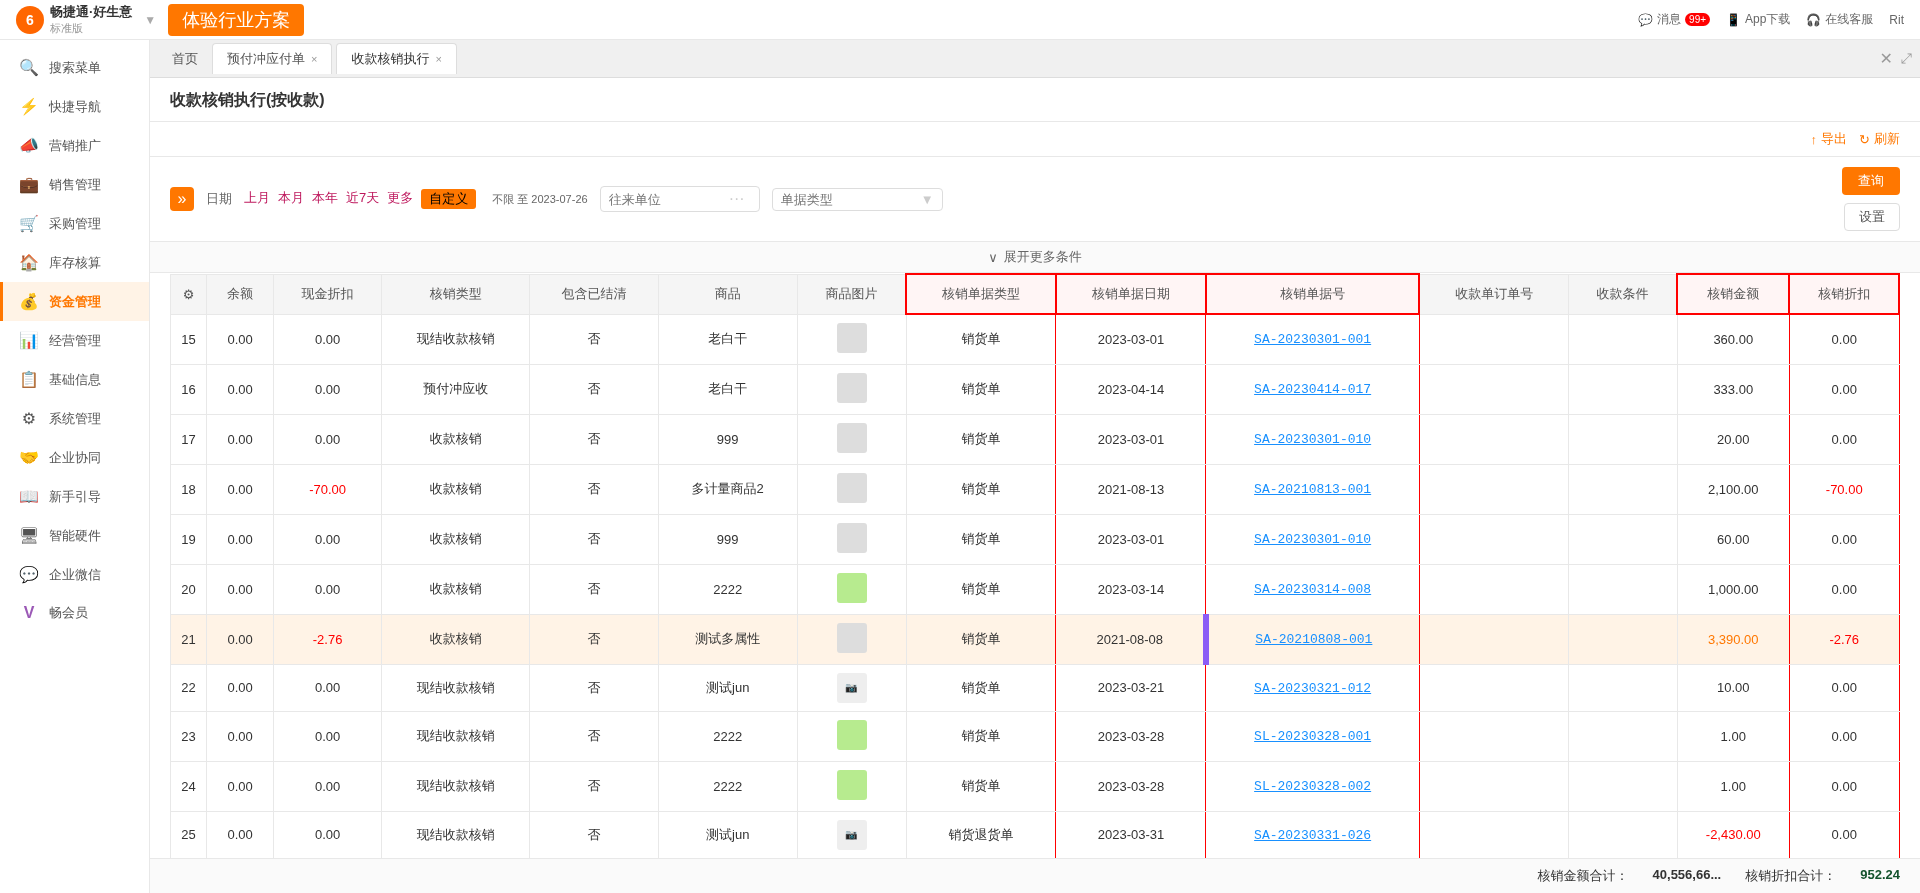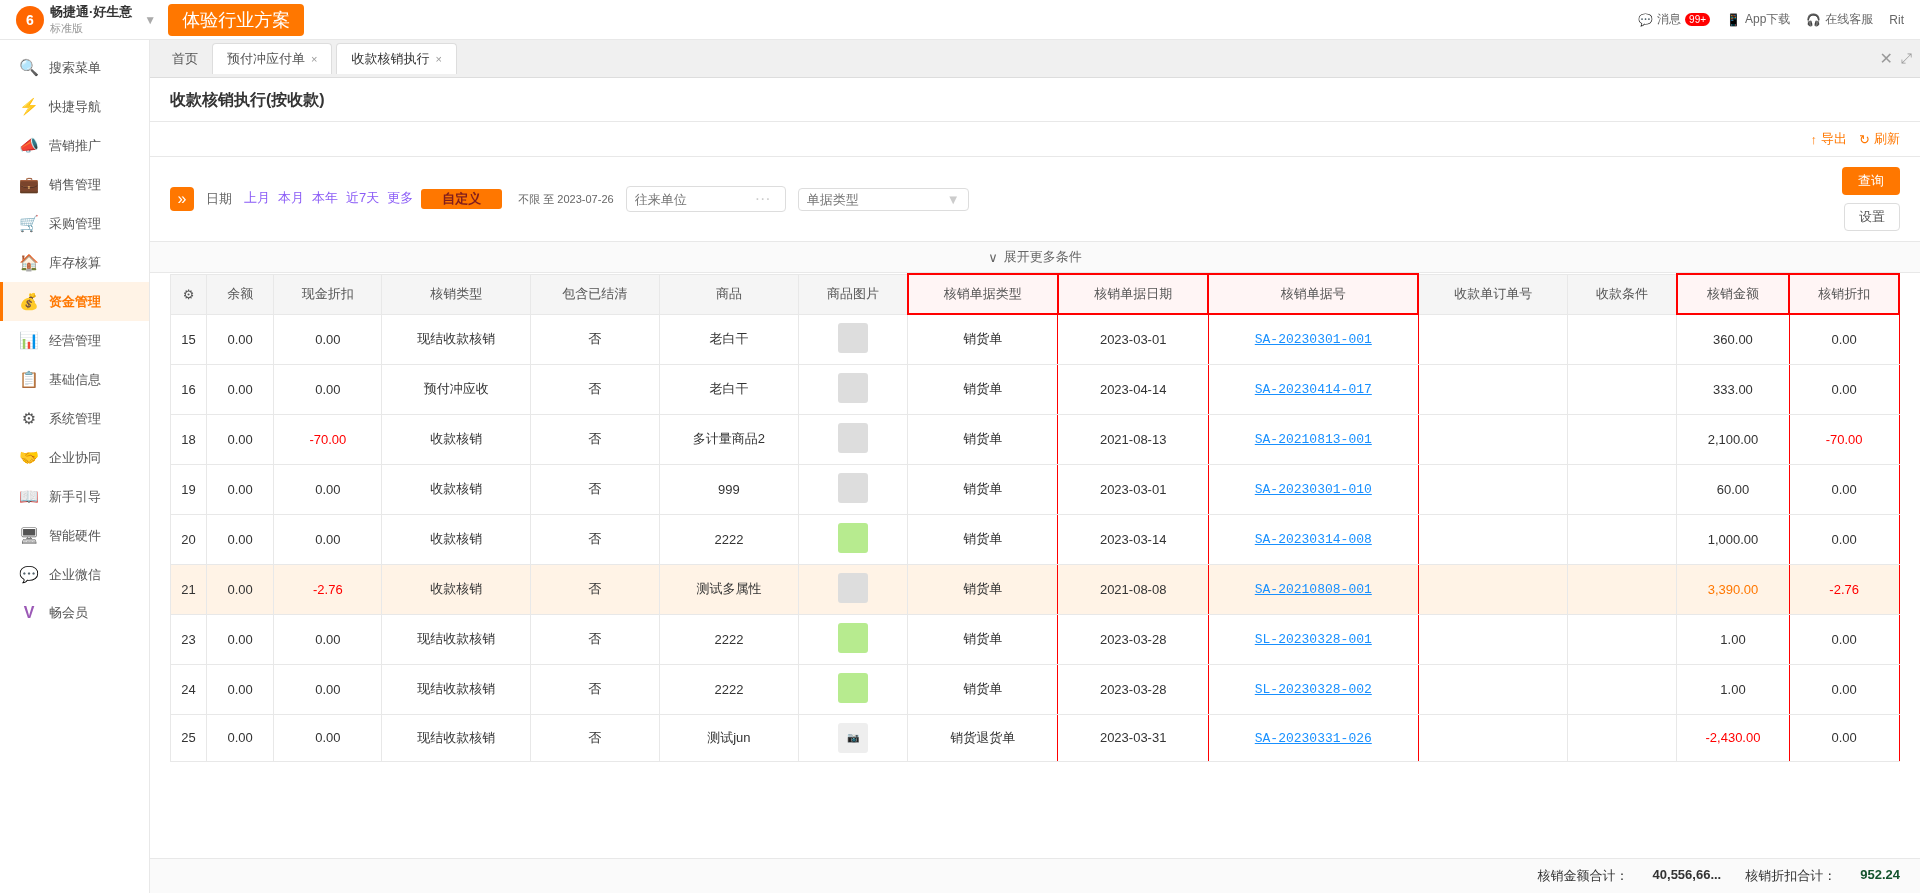--- a/index.html
+++ b/index.html
@@ -99,22 +99,22 @@
       flex-wrap: wrap;
       border-bottom: 1px solid #e8e8e8;
     }
     .filter-arrow-btn {
       width: 24px; height: 24px; background: #ff7700; color: #fff;
       border: none; border-radius: 4px; cursor: pointer; font-size: 16px;
       display: flex; align-items: center; justify-content: center;
     }
     .filter-label { color: #666; }
     .date-links { display: flex; gap: 8px; }
-    .date-link { color: #8b5cf6; cursor: pointer; font-size: 13px; }
-    .date-link.custom { color: #7f1d1d; background: #ff7700; border-radius: 3px; padding: 1px 21px; font-weight: bold; }
+    .date-link { color: #be185d; cursor: pointer; font-size: 13px; }
+    .date-link.custom { color: #000000; background: #ff7700; border-radius: 3px; padding: 1px 8px; }
     .filter-input-wrap { display: flex; align-items: center; border: 1px solid #ddd; border-radius: 4px; padding: 3px 8px; background: #fff; min-width: 160px; }
     .filter-input { border: none; outline: none; font-size: 13px; width: 120px; color: #999; }
     .filter-dots { color: #ccc; font-size: 16px; }
     .filter-btn-query { background: #ff7700; color: #fff; border: none; padding: 5px 16px; border-radius: 4px; cursor: pointer; font-size: 13px; }
     .filter-btn-setting { background: #fff; color: #555; border: 1px solid #ddd; padding: 4px 14px; border-radius: 4px; cursor: pointer; font-size: 13px; margin-top: 4px; }
     .filter-right { margin-left: auto; display: flex; flex-direction: column; align-items: flex-end; gap: 4px; }
 
     
     .expand-bar {
       background: #fafafa;
@@ -405,20 +405,36 @@
               <td><span class="img-placeholder"></span></td>
               <td style="border-left: 1px solid red; border-right: 1px solid red;">销货单</td>
               <td style="border-left: 1px solid red; border-right: 1px solid red;">2023-04-14</td>
               <td style="border-left: 1px solid red; border-right: 1px solid red;"><span class="link-blue">SA-20230414-017</span></td>
               <td></td>
               <td></td>
               <td style="border-left: 1px solid red; border-right: 1px solid red;">333.00</td>
               <td style="border-left: 1px solid red; border-right: 1px solid red;">0.00</td>
             </tr>
             <tr>
+              <td>17</td>
+              <td>0.00</td>
+              <td>0.00</td>
+              <td>收款核销</td>
+              <td>否</td>
+              <td>999</td>
+              <td><span class="img-placeholder"></span></td>
+              <td style="border-left: 1px solid red; border-right: 1px solid red;">销货单</td>
+              <td style="border-left: 1px solid red; border-right: 1px solid red;">2023-03-01</td>
+              <td style="border-left: 1px solid red; border-right: 1px solid red;"><span class="link-blue">SA-20230301-010</span></td>
+              <td></td>
+              <td></td>
+              <td style="border-left: 1px solid red; border-right: 1px solid red;">20.00</td>
+              <td style="border-left: 1px solid red; border-right: 1px solid red;">0.00</td>
+            </tr>
+            <tr>
               <td>18</td>
               <td>0.00</td>
               <td class="text-red">-70.00</td>
               <td>收款核销</td>
               <td>否</td>
               <td>多计量商品2</td>
               <td><span class="img-placeholder"></span></td>
               <td style="border-left: 1px solid red; border-right: 1px solid red;">销货单</td>
               <td style="border-left: 1px solid red; border-right: 1px solid red;">2021-08-13</td>
               <td style="border-left: 1px solid red; border-right: 1px solid red;"><span class="link-blue">SA-20210813-001</span></td>
@@ -462,25 +478,41 @@
             <tr class="highlight">
               <td>21</td>
               <td>0.00</td>
               <td class="text-red">-2.76</td>
               <td>收款核销</td>
               <td>否</td>
               <td>测试多属性</td>
               <td><span class="img-placeholder"></span></td>
               <td style="border-left: 1px solid red; border-right: 1px solid red;">销货单</td>
               <td style="border-left: 1px solid red; border-right: 1px solid red;">2021-08-08</td>
-              <td style="border-left: 1px solid #8b5cf6; border-right: 1px solid red;"><span class="link-blue">SA-20210808-001</span></td>
+              <td style="border-left: 6px solid #8b5cf6; border-right: 1px solid red;"><span class="link-blue">SA-20210808-001</span></td>
               <td></td>
               <td></td>
               <td class="text-orange" style="border-left: 1px solid red; border-right: 1px solid red;">3,390.00</td>
               <td class="text-red" style="border-left: 1px solid red; border-right: 1px solid red;">-2.76</td>
+            </tr>
+            <tr>
+              <td>22</td>
+              <td>0.00</td>
+              <td>0.00</td>
+              <td>现结收款核销</td>
+              <td>否</td>
+              <td>测试jun</td>
+              <td><span class="img-placeholder" style="background: rgb(238, 238, 238);">📷</span></td>
+              <td style="border-left: 1px solid red; border-right: 1px solid red;">销货单</td>
+              <td style="border-left: 1px solid red; border-right: 1px solid red;">2023-03-21</td>
+              <td style="border-left: 1px solid red; border-right: 1px solid red;"><span class="link-blue">SA-20230321-012</span></td>
+              <td></td>
+              <td></td>
+              <td style="border-left: 1px solid red; border-right: 1px solid red;">10.00</td>
+              <td style="border-left: 1px solid red; border-right: 1px solid red;">0.00</td>
             </tr>
             <tr>
               <td>23</td>
               <td>0.00</td>
               <td>0.00</td>
               <td>现结收款核销</td>
               <td>否</td>
               <td>2222</td>
               <td><span class="img-placeholder green"></span></td>
               <td style="border-left: 1px solid red; border-right: 1px solid red;">销货单</td>

